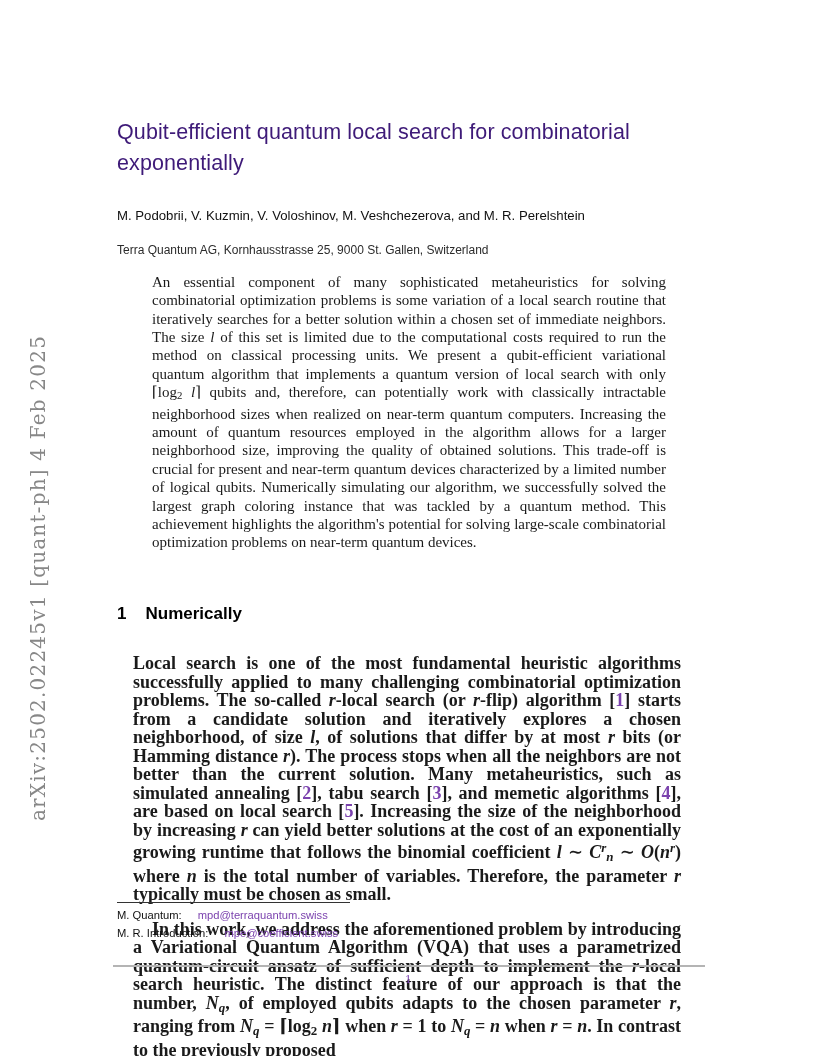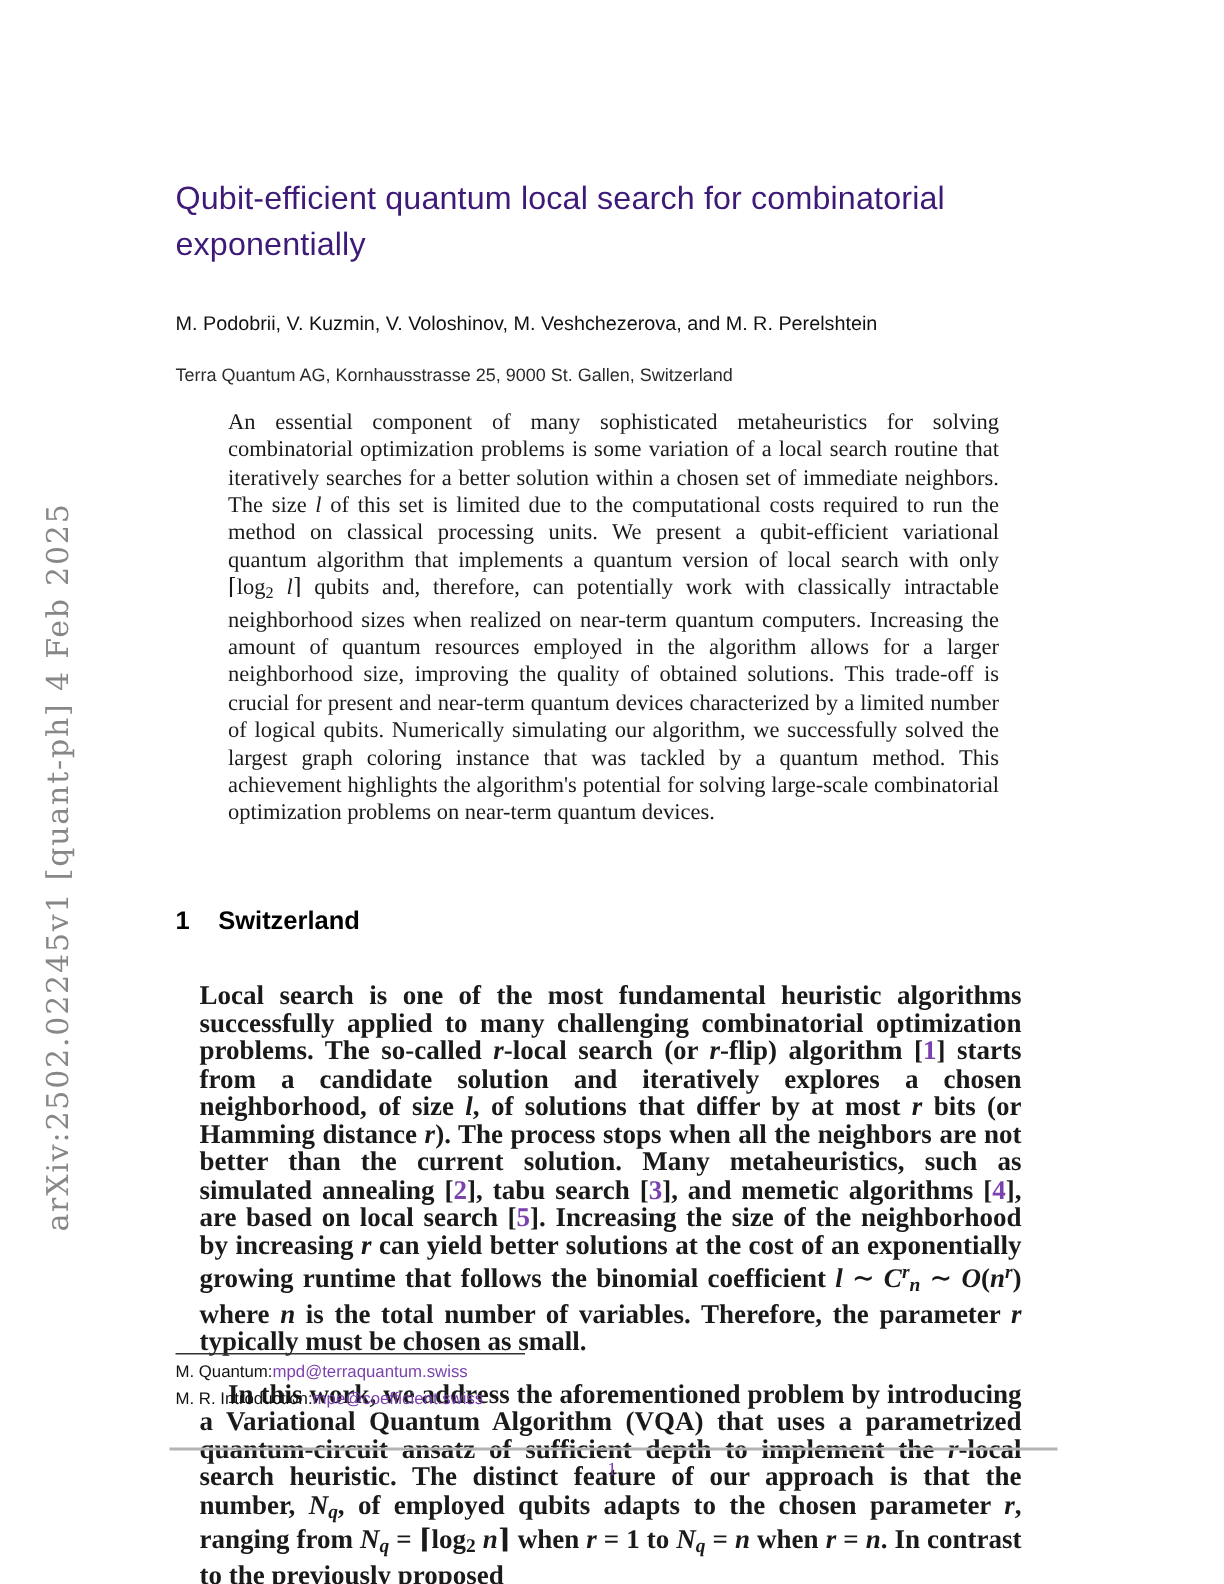--- a/index.html
+++ b/index.html
@@ -58,21 +58,21 @@
   }
   .bodytext p.indent{text-indent:19px;}
   .footnote{top:902px;}
   .footnote-rule{
     width:233px;border-top:1px solid #333333;height:0;margin-bottom:4px;
   }
   .footnote-line{
     font-family:"Liberation Sans","DejaVu Sans",sans-serif;
     font-size:11.2px;line-height:17.8px;color:#111111;
   }
-  .footnote-line a{color:var(--c-link);text-decoration:none;margin-left:0;cursor:pointer;}
+  .footnote-line a{color:var(--c-link);text-decoration:none;margin-left:16px;cursor:pointer;}
 
   .footer-rule{
     position:absolute;top:965px;left:113px;width:592px;
     border-top:2px solid #b4b4b4;height:0;
   }
   .page-number{
     position:absolute;top:972px;left:0;width:100%;
     text-align:center;font-size:12.5px;color:var(--c-link);
   }
   .arxiv-stamp{
@@ -105,21 +105,21 @@
       <div>exponentially</div>
     </div>
 
     <div class="authors">M. Podobrii, V. Kuzmin, V. Voloshinov, M. Veshchezerova, and M. R. Perelshtein</div>
 
     <div class="affiliation">Terra Quantum AG, Kornhausstrasse 25, 9000 St. Gallen, Switzerland</div>
 
     <div class="abstract"><span>An essential component of many sophisticated metaheuristics for solving combinatorial optimization problems is some variation of a local search routine that iteratively searches for a better solution within a chosen set of immediate neighbors. The size </span><span class="sg-i">l</span><span> of this set is limited due to the computational costs required to run the method on classical processing units. We present a qubit-efficient variational quantum algorithm that implements a quantum version of local search with only ⌈log</span><span class="sg-sub">2</span><span> </span><span class="sg-i">l</span><span>⌉ qubits and, therefore, can potentially work with classically intractable neighborhood sizes when realized on near-term quantum computers. Increasing the amount of quantum resources employed in the algorithm allows for a larger neighborhood size, improving the quality of obtained solutions. This trade-off is crucial for present and near-term quantum devices characterized by a limited number of logical qubits. Numerically simulating our algorithm, we successfully solved the largest graph coloring instance that was tackled by a quantum method. This achievement highlights the algorithm's potential for solving large-scale combinatorial optimization problems on near-term quantum devices.</span></div>
 
     <div class="section-heading">
-      <span class="sec-num">1</span><span>Switzerland</span>
+      <span class="sec-num">1</span><span>Numerically</span>
     </div>
 
     <div class="bodytext">
       <p><span>Local search is one of the most fundamental heuristic algorithms successfully applied to many challenging combinatorial optimization problems. The so-called </span><span class="sg-i">r</span><span>-local search (or </span><span class="sg-i">r</span><span>-flip) algorithm [</span><span class="sg-c">1</span><span>] starts from a candidate solution and iteratively explores a chosen neighborhood, of size </span><span class="sg-i">l</span><span>, of solutions that differ by at most </span><span class="sg-i">r</span><span> bits (or Hamming distance </span><span class="sg-i">r</span><span>). The process stops when all the neighbors are not better than the current solution. Many metaheuristics, such as simulated annealing [</span><span class="sg-c">2</span><span>], tabu search [</span><span class="sg-c">3</span><span>], and memetic algorithms [</span><span class="sg-c">4</span><span>], are based on local search [</span><span class="sg-c">5</span><span>]. Increasing the size of the neighborhood by increasing </span><span class="sg-i">r</span><span> can yield better solutions at the cost of an exponentially growing runtime that follows the binomial coefficient </span><span class="sg-i">l</span><span> ∼ </span><span class="sg-i">C</span><span class="sg-isup">r</span><span class="sg-isub">n</span><span> ∼ </span><span class="sg-i">O</span><span>(</span><span class="sg-i">n</span><span class="sg-isup">r</span><span>) where </span><span class="sg-i">n</span><span> is the total number of variables. Therefore, the parameter </span><span class="sg-i">r</span><span> typically must be chosen as small.</span></p>
       <p class="indent"><span>In this work, we address the aforementioned problem by introducing a Variational Quantum Algorithm (VQA) that uses a parametrized quantum-circuit ansatz of sufficient depth to implement the </span><span class="sg-i">r</span><span>-local search heuristic. The distinct feature of our approach is that the number, </span><span class="sg-i">N</span><span class="sg-isub">q</span><span>, of employed qubits adapts to the chosen parameter </span><span class="sg-i">r</span><span>, ranging from </span><span class="sg-i">N</span><span class="sg-isub">q</span><span> = ⌈log</span><span class="sg-sub">2</span><span> </span><span class="sg-i">n</span><span>⌉ when </span><span class="sg-i">r</span><span> = 1 to </span><span class="sg-i">N</span><span class="sg-isub">q</span><span> = </span><span class="sg-i">n</span><span> when </span><span class="sg-i">r</span><span> = </span><span class="sg-i">n</span><span>. In contrast to the previously proposed</span></p>
     </div>
 
     <div class="footnote">
       <div class="footnote-rule"></div>
       <div class="footnote-line">

